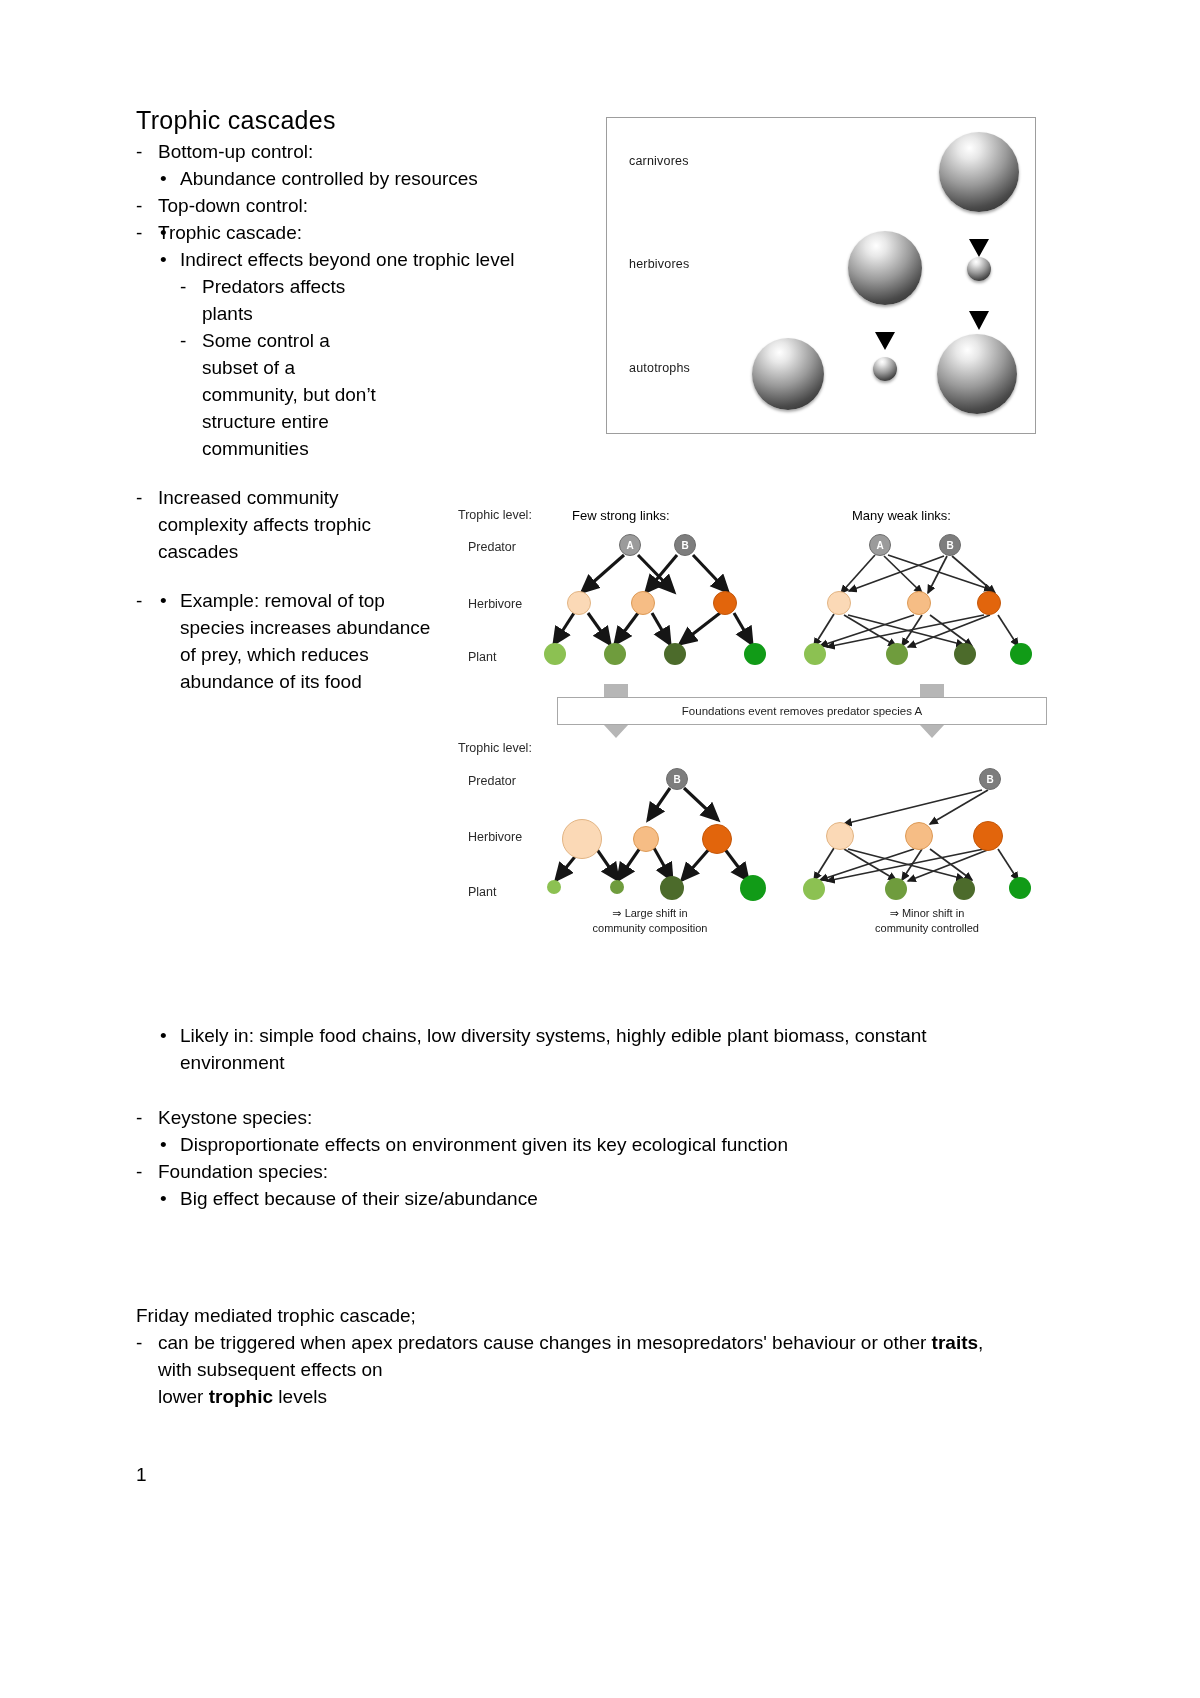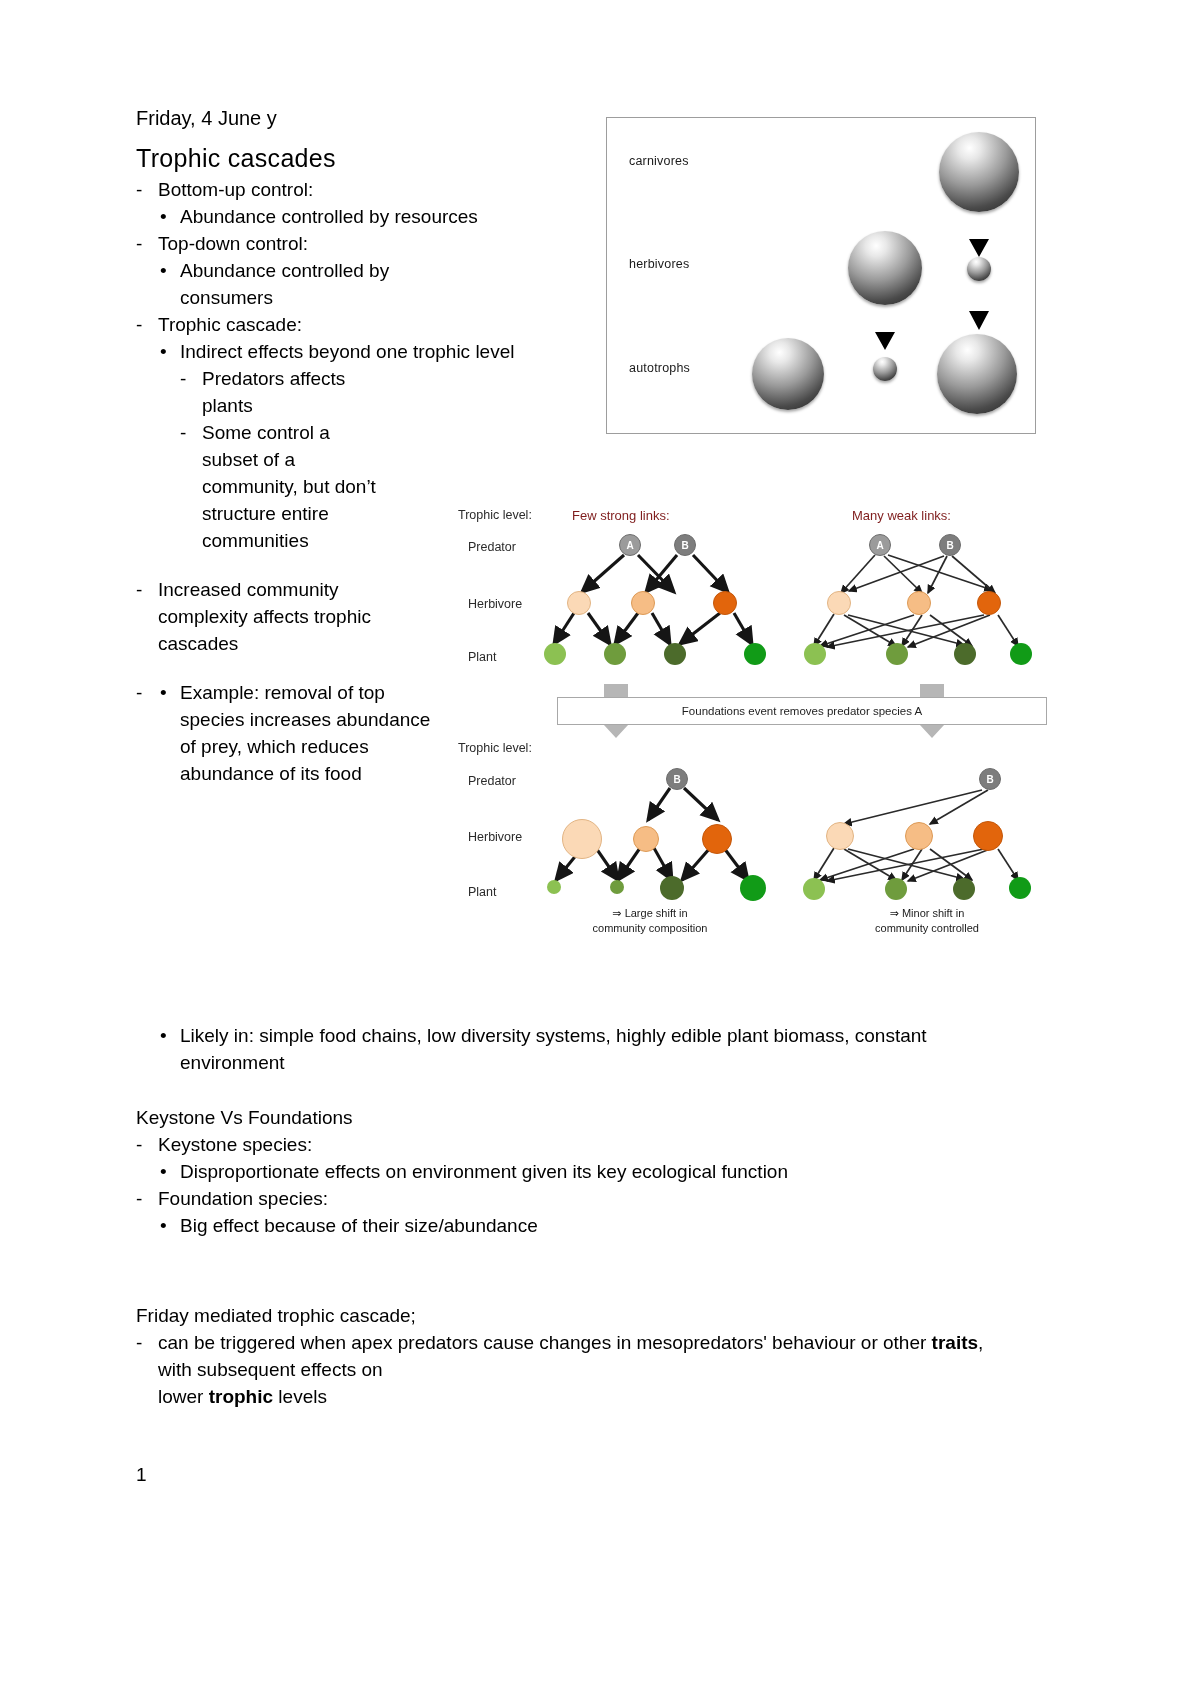--- a/index.html
+++ b/index.html
@@ -68,21 +68,21 @@
   }
   .arrowdown{position:absolute;}
 
   
   .fig2{position:absolute;left:452px;top:498px;width:600px;height:440px;}
   .fig2 .tlbl{
     position:absolute;font-size:12.5px;color:#2b2b2b;
     font-family:"Liberation Sans","DejaVu Sans",sans-serif;
   }
   .fig2 .hdr{
-    position:absolute;font-size:13px;color:#7f1d1d;font-weight:400;
+    position:absolute;font-size:13px;color:#000000;font-weight:400;
   }
   .node{
     position:absolute;border-radius:50%;box-sizing:border-box;
   }
   .npred{
     background:#8d8d8d;border:1px solid #6d6d6d;
     display:flex;align-items:center;justify-content:center;
     font-size:10px;color:#ffffff;font-weight:700;
   }
   .disturb-box{
@@ -97,39 +97,37 @@
   }
   .fig2 svg.links{position:absolute;left:0;top:0;width:600px;height:440px;pointer-events:none;}
 </style>
 </head>
 <body>
 
 <div class="page">
 
   <div class="notes">
 
-    <p class="date-line">Friday, 4 June y</p>
     <p class="h1">Trophic cascades</p>
 
     <ul>
       <li class="d1 wide">
         <span class="mk">-</span>
         <span>Bottom-up control:</span>
       </li>
       <li class="b2 wide">
         <span class="mk">•</span>
         <span>Abundance controlled by resources</span>
       </li>
       <li class="d1 wide">
         <span class="mk">-</span>
         <span>Top-down control:</span>
       </li>
       <li class="b2 narrow">
         <span class="mk">•</span>
-        <span>Abundance controlled by consumers</span>
       </li>
       <li class="d1 wide">
         <span class="mk">-</span>
         <span>Trophic cascade:</span>
       </li>
       <li class="b2" style="max-width:408px">
         <span class="mk">•</span>
         <span>Indirect effects beyond one trophic level</span>
       </li>
       <li class="d3 narrow3">
@@ -167,21 +165,20 @@
   <div class="lower" style="top:1022px;">
     <ul>
       <li class="b2 full">
         <span class="mk">•</span>
         <span>Likely in: simple food chains, low diversity systems, highly edible plant biomass, constant environment</span>
       </li>
     </ul>
   </div>
 
   <div class="lower" style="top:1104px;">
-    <p class="para">Keystone Vs Foundations</p>
     <ul>
       <li class="d1 full">
         <span class="mk">-</span>
         <span>Keystone species:</span>
       </li>
       <li class="b2" style="max-width:800px">
         <span class="mk">•</span>
         <span>Disproportionate effects on environment given its key ecological function</span>
       </li>
       <li class="d1 full">

